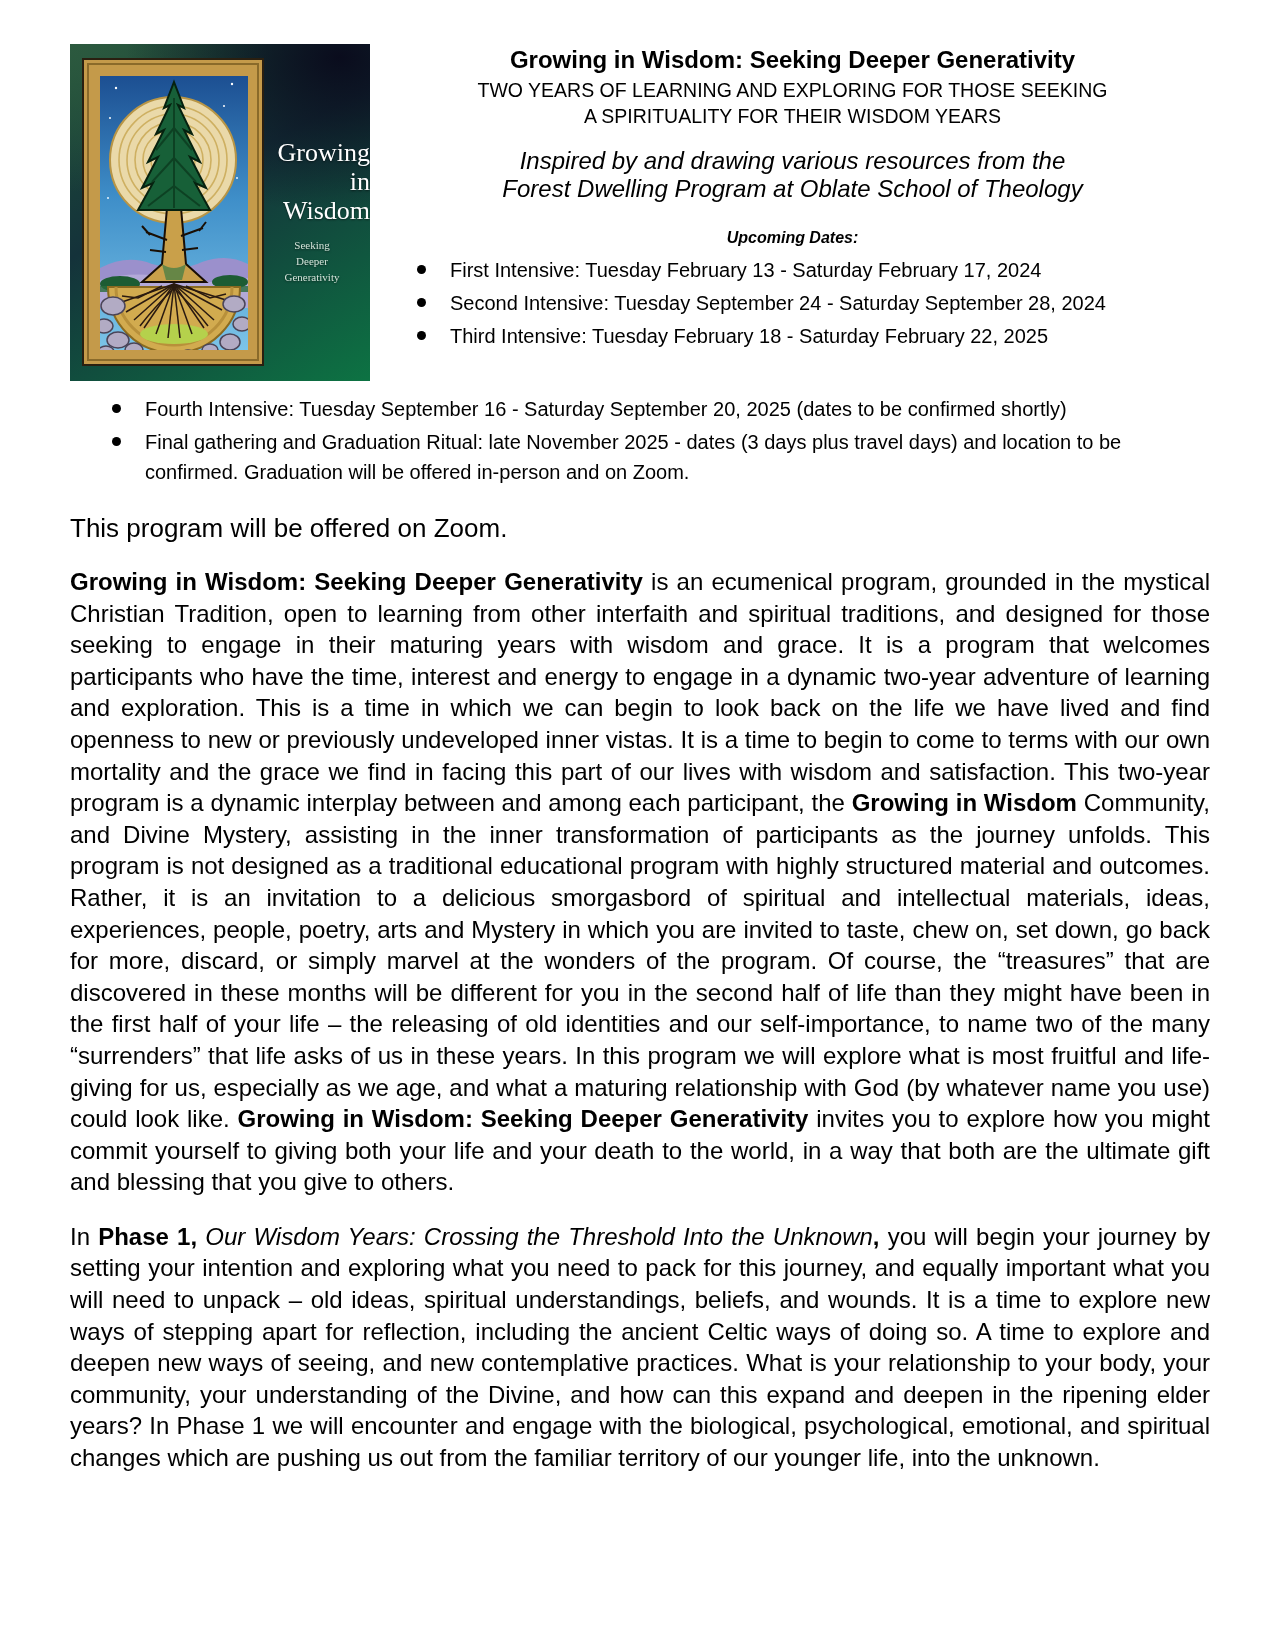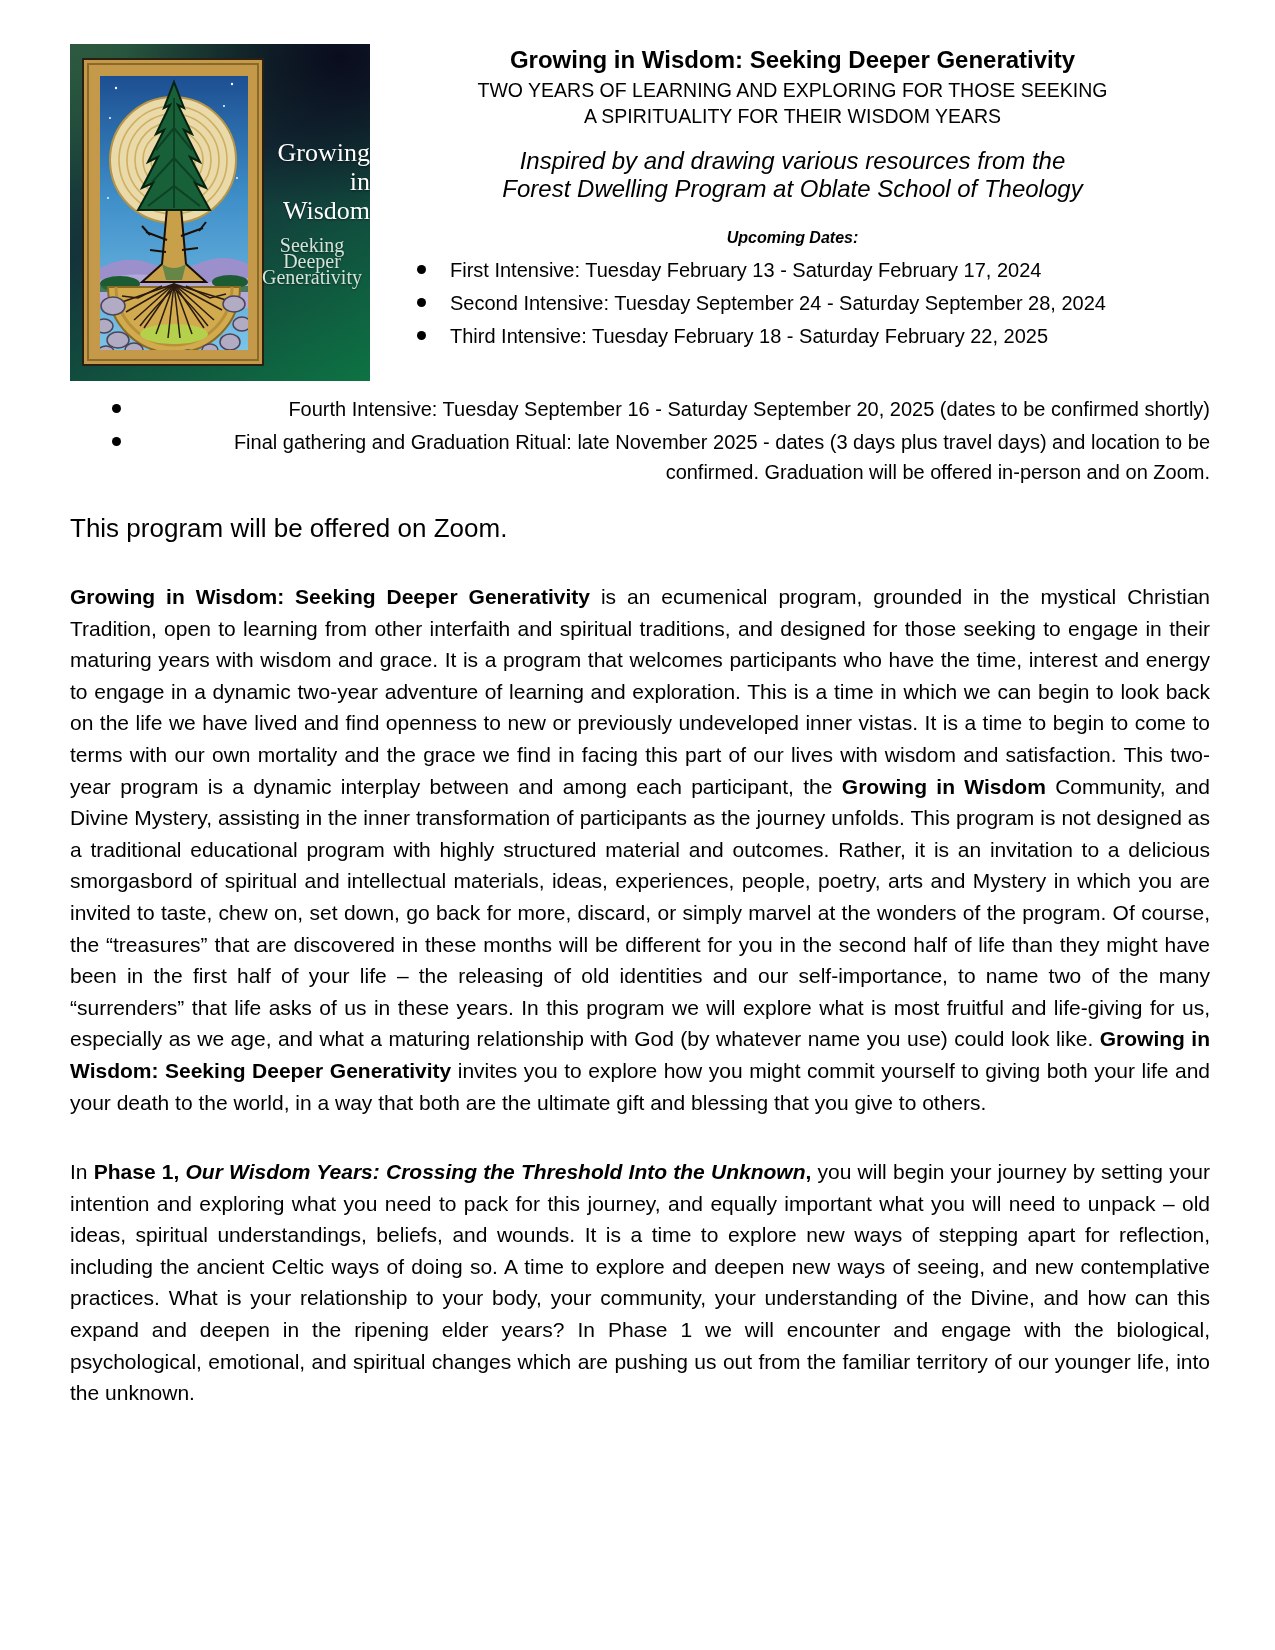--- a/index.html
+++ b/index.html
@@ -34,21 +34,21 @@
     position: absolute; left: 184px; top: 94px; width: 116px;
     text-align: right; color: #ffffff;
     font-family: "Liberation Serif", serif;
     font-size: 26px; line-height: 29px; font-weight: 400;
     text-shadow: 0 1px 2px rgba(0,0,0,0.5);
   }
   .cover-subtitle {
     position: absolute; left: 184px; top: 193px; width: 116px;
     text-align: center; color: #d3e4da;
     font-family: "Liberation Serif", serif;
-    font-size: 20px; line-height: 16px;
+    font-size: 11px; line-height: 16px;
     text-shadow: 0 1px 2px rgba(0,0,0,0.5);
   }
 
   .right-col { flex: 1; padding-left: 5px; padding-top: 0; }
   .doc-title { text-align: center; font-size: 24px; font-weight: bold; line-height: 28px; margin-top: 2px; }
   .doc-subtitle { text-align: center; font-size: 19.5px; line-height: 26px; margin-top: 3px; }
   .inspired { text-align: center; font-style: italic; font-size: 24px; line-height: 28px; margin-top: 18px; }
   .dates-heading { text-align: center; font-weight: bold; font-style: italic; font-size: 16px; margin-top: 26px; margin-bottom: 8px; }
 
   
@@ -58,32 +58,32 @@
     padding-left: 75px;
     font-size: 20px;
     line-height: 30px;
     margin-bottom: 3px;
   }
   ul.bullet-list li .dot {
     position: absolute; left: 42px; top: 10px;
     width: 9px; height: 9px; border-radius: 50%;
     background: #000000;
   }
-  .full-bullets { margin-top: 13px; text-align: right; }
+  .full-bullets { margin-top: 13px; }
 
   
   .zoom-note { font-size: 26px; line-height: 30px; margin-top: 26px; }
   .body-para {
-    font-size: 21px;
+    font-size: 24px;
     line-height: 31.6px;
     text-align: justify;
-    margin-top: 38px;
+    margin-top: 23px;
   }
   .run-b  { font-weight: bold; }
-  .run-bi { font-weight: bold; font-style: italic; }
+  .run-bi { font-weight: normal; font-style: italic; }
 </style>
 </head>
 <body>
 
 <div class="page">
 
   <div class="top-section">
 
     <div class="cover">
       <svg class="cover-art" width="184" height="310" viewBox="0 0 184 310" xmlns="http://www.w3.org/2000/svg">

